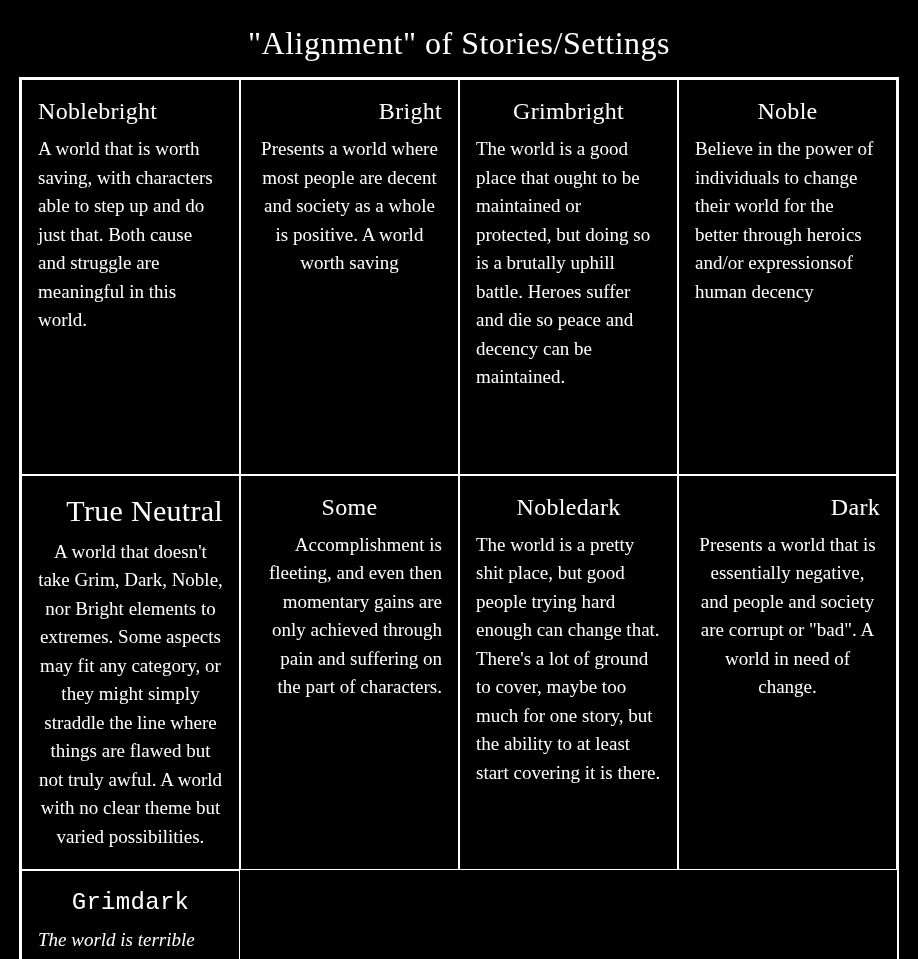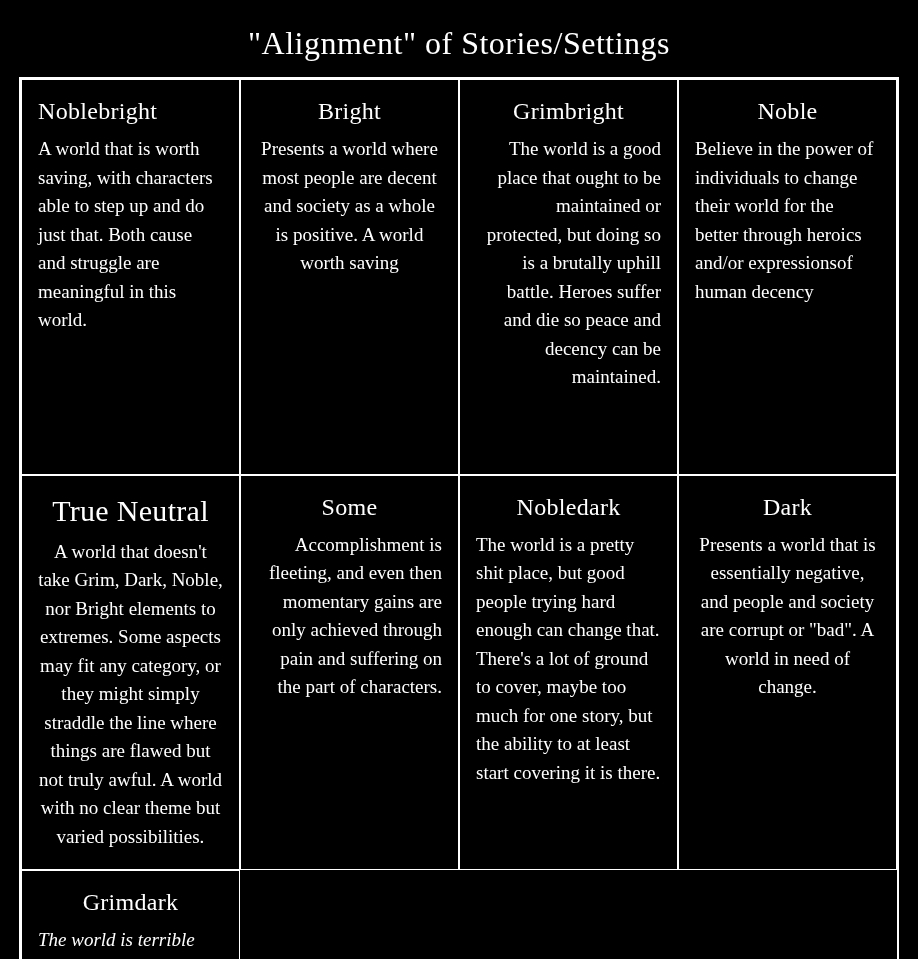--- a/index.html
+++ b/index.html
@@ -37,21 +37,21 @@
       grid-template-rows: 1fr 1fr 1fr;
     }
 
     .cell {
       border: 1px solid #fff;
       background-color: #000;
       padding: 18px 16px 18px 16px;
       min-height: 270px;
       display: flex;
       flex-direction: column;
-      align-items: center;
+      align-items: flex-end;
       text-align: center;
     }
 
     .cell-title {
       font-size: 24px;
       font-weight: normal;
       margin-bottom: 10px;
       color: #fff;
       letter-spacing: 0.3px;
     }
@@ -116,36 +116,37 @@
       text-align: right;
     }
 
     
     .cell-grimdark {
       align-items: flex-start;
       text-align: left;
     }
     .cell-grimdark .cell-title {
       align-self: center;
+      font-family: Liberation Mono, monospace;
     }
     .cell-grimdark .cell-body {
       text-align: left;
       font-style: italic;
     }
 
     
     .cell-grimbright {
       align-items: flex-start;
       text-align: left;
     }
     .cell-grimbright .cell-title {
       align-self: center;
     }
     .cell-grimbright .cell-body {
-      text-align: right;
+      text-align: left;
     }
   </style>
 </head>
 <body>
 
 <h1 class="page-title">"Alignment" of Stories/Settings</h1>
 
 <div class="grid-container">
 
   <div class="cell cell-noblebright">

